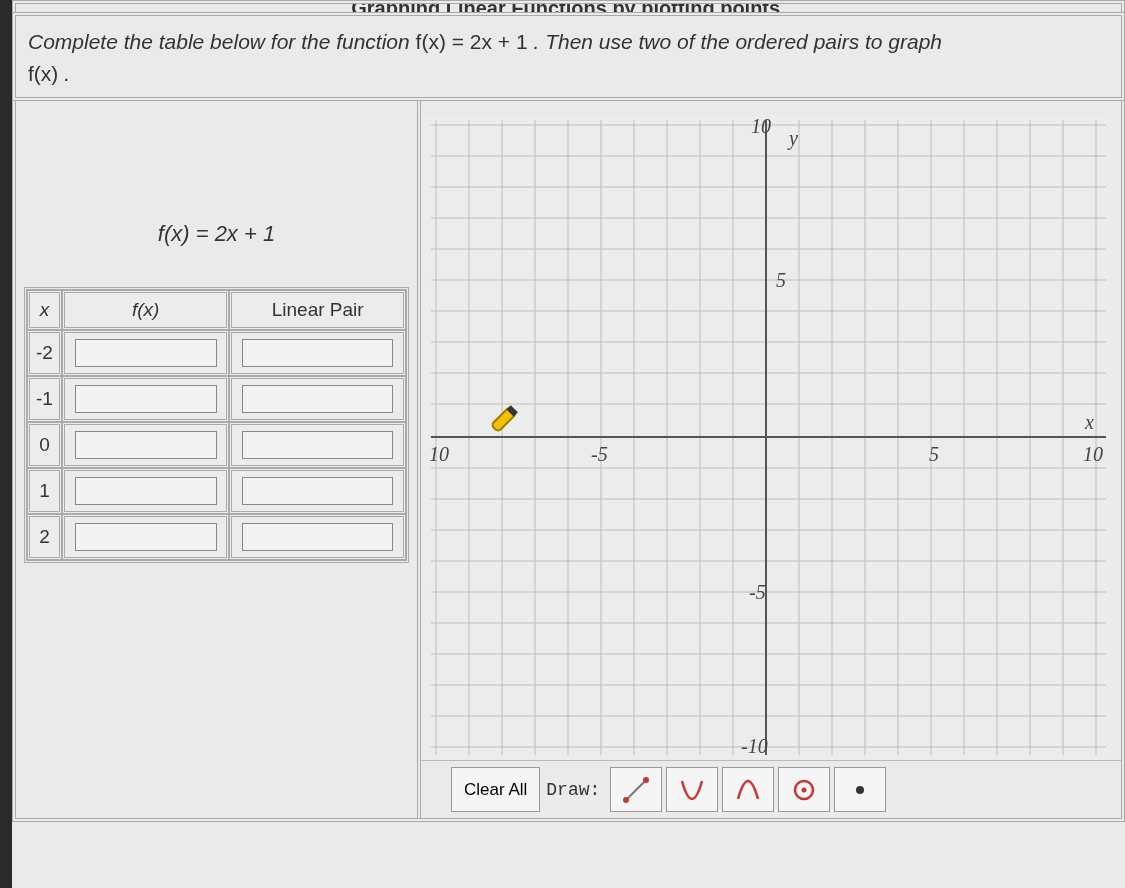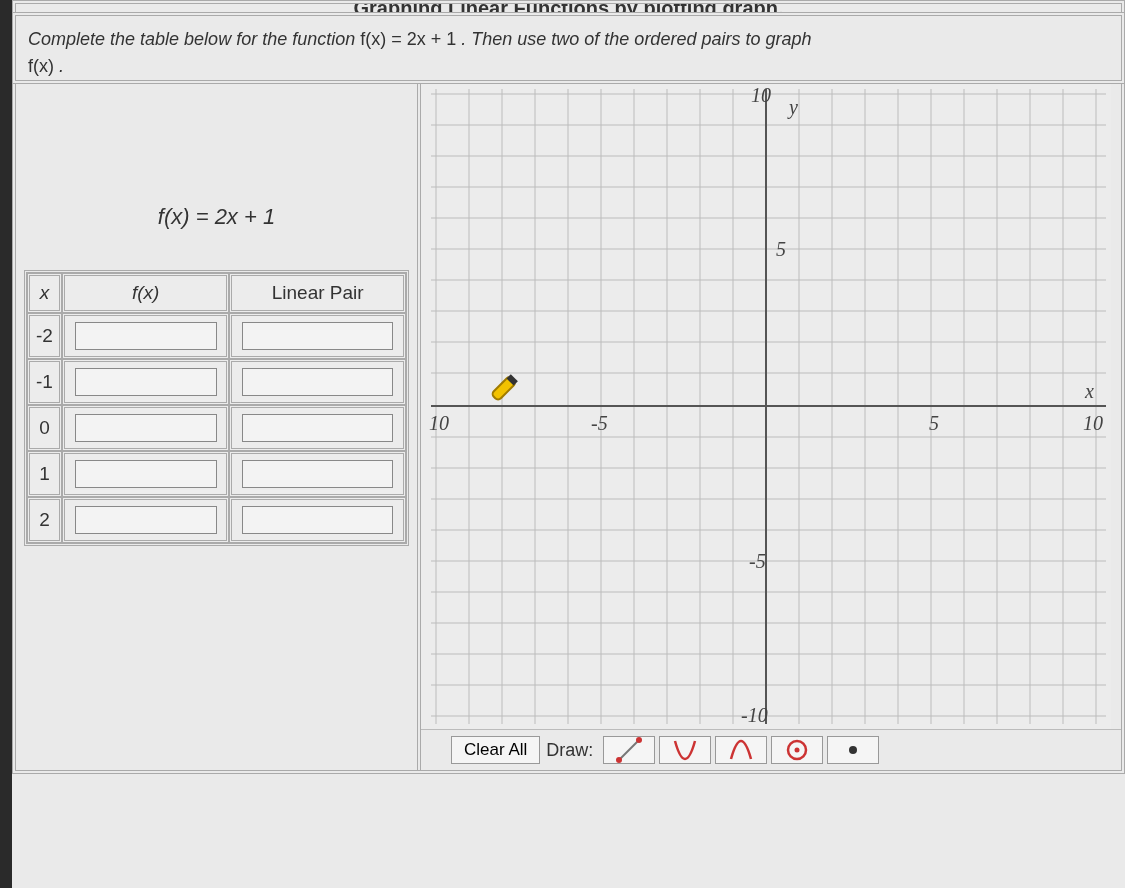--- a/index.html
+++ b/index.html
@@ -25,23 +25,23 @@
     padding: 2px 0 0 0;
     color: #333;
     overflow: hidden;
     height: 12px;
     line-height: 4px;
     border: 4px double #aaa;
     border-bottom: none;
   }
   .instruction-box {
     border: 4px double #aaa;
-    padding: 10px 12px 0 12px;
+    padding: 10px 12px 8px 12px;
     font-style: italic;
-    font-size: 18px;
+    font-size: 21px;
     line-height: 1.5;
   }
   .instruction-box .math { font-style: italic; }
   .work-row {
     display: flex;
     border: 4px double #aaa;
     border-top: none;
   }
   .left-panel {
     width: 405px;
@@ -82,43 +82,45 @@
   }
   .right-panel {
     flex: 1;
     position: relative;
     padding: 0;
   }
   .graph-wrap {
     position: relative;
     width: 690px;
     height: 645px;
+    margin-top: 14px;
   }
   .toolbar {
     display: flex;
     align-items: center;
     gap: 4px;
     padding: 6px 10px 6px 30px;
     border-top: 1px solid #bbb;
   }
   .btn {
     border: 1px solid #999;
     background: #f5f5f5;
     padding: 6px 12px;
     font-size: 17px;
     cursor: pointer;
     display: inline-flex;
     align-items: center;
     justify-content: center;
     min-width: 40px;
-    height: 28px;
+    height: 45px;
   }
   .draw-label {
     font-size: 18px;
     padding: 0 6px 0 2px;
+    font-family: Liberation Mono, monospace;
   }
   .help-row {
     padding: 24px 10px 10px 70px;
     font-size: 20px;
   }
   .help-row a { color: #c22; text-decoration: none; }
   .help-row .icon-box {
     display: inline-block;
     border: 1px solid #555;
     border-radius: 3px;
@@ -128,21 +130,21 @@
     margin-right: 2px;
     color: #333;
     background: #eee;
   }
   svg.grid { display: block; }
 </style>
 </head>
 <body>
 
 <div class="page">
-  <div class="title-cutoff">Graphing Linear Functions by plotting graph.</div>
+  <div class="title-cutoff">Graphing Linear Functions by plotting points.</div>
 
   <div class="instruction-box">
     <span>Complete the table below for the function </span>
     <span class="math" style="font-style:normal">f(x) = 2x + 1</span>
     <span>. Then use two of the ordered pairs to graph </span><br>
     <span class="math" style="font-style:normal">f(x)</span>
     <span>.</span>
   </div>
 
   <div class="work-row">

